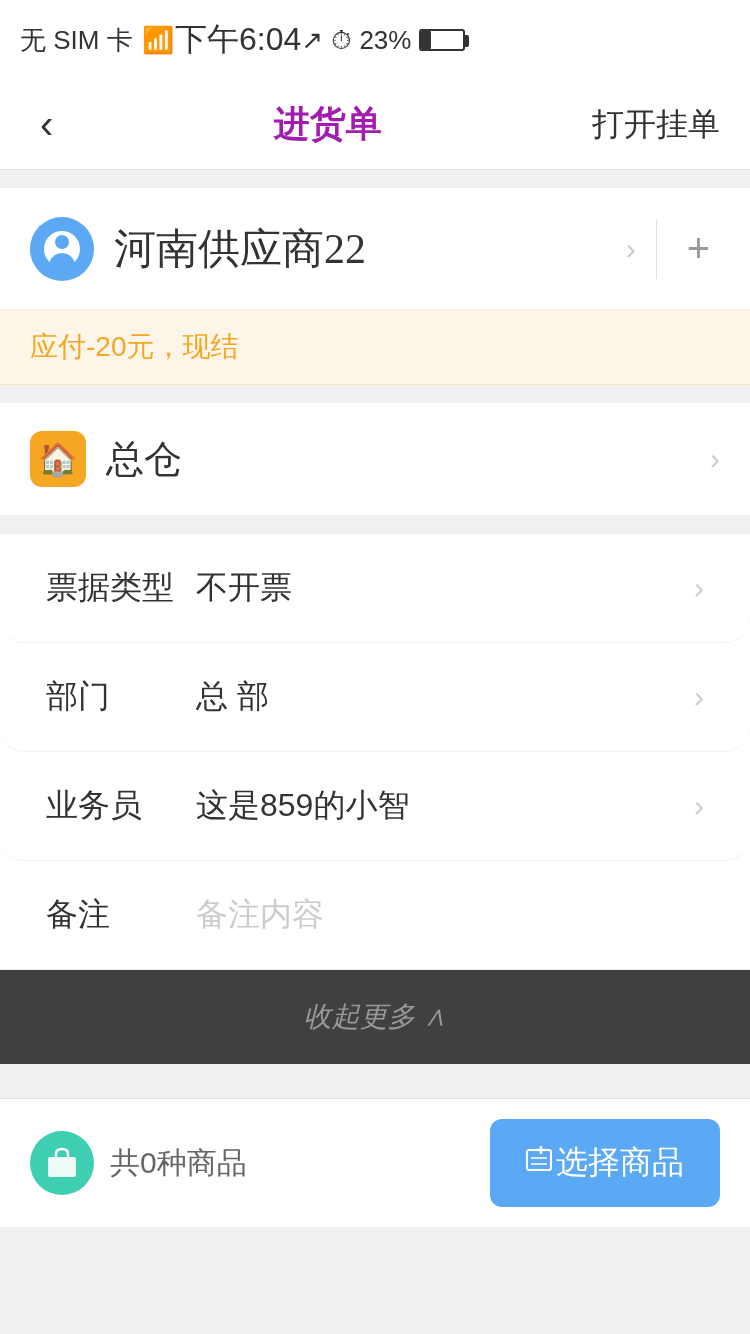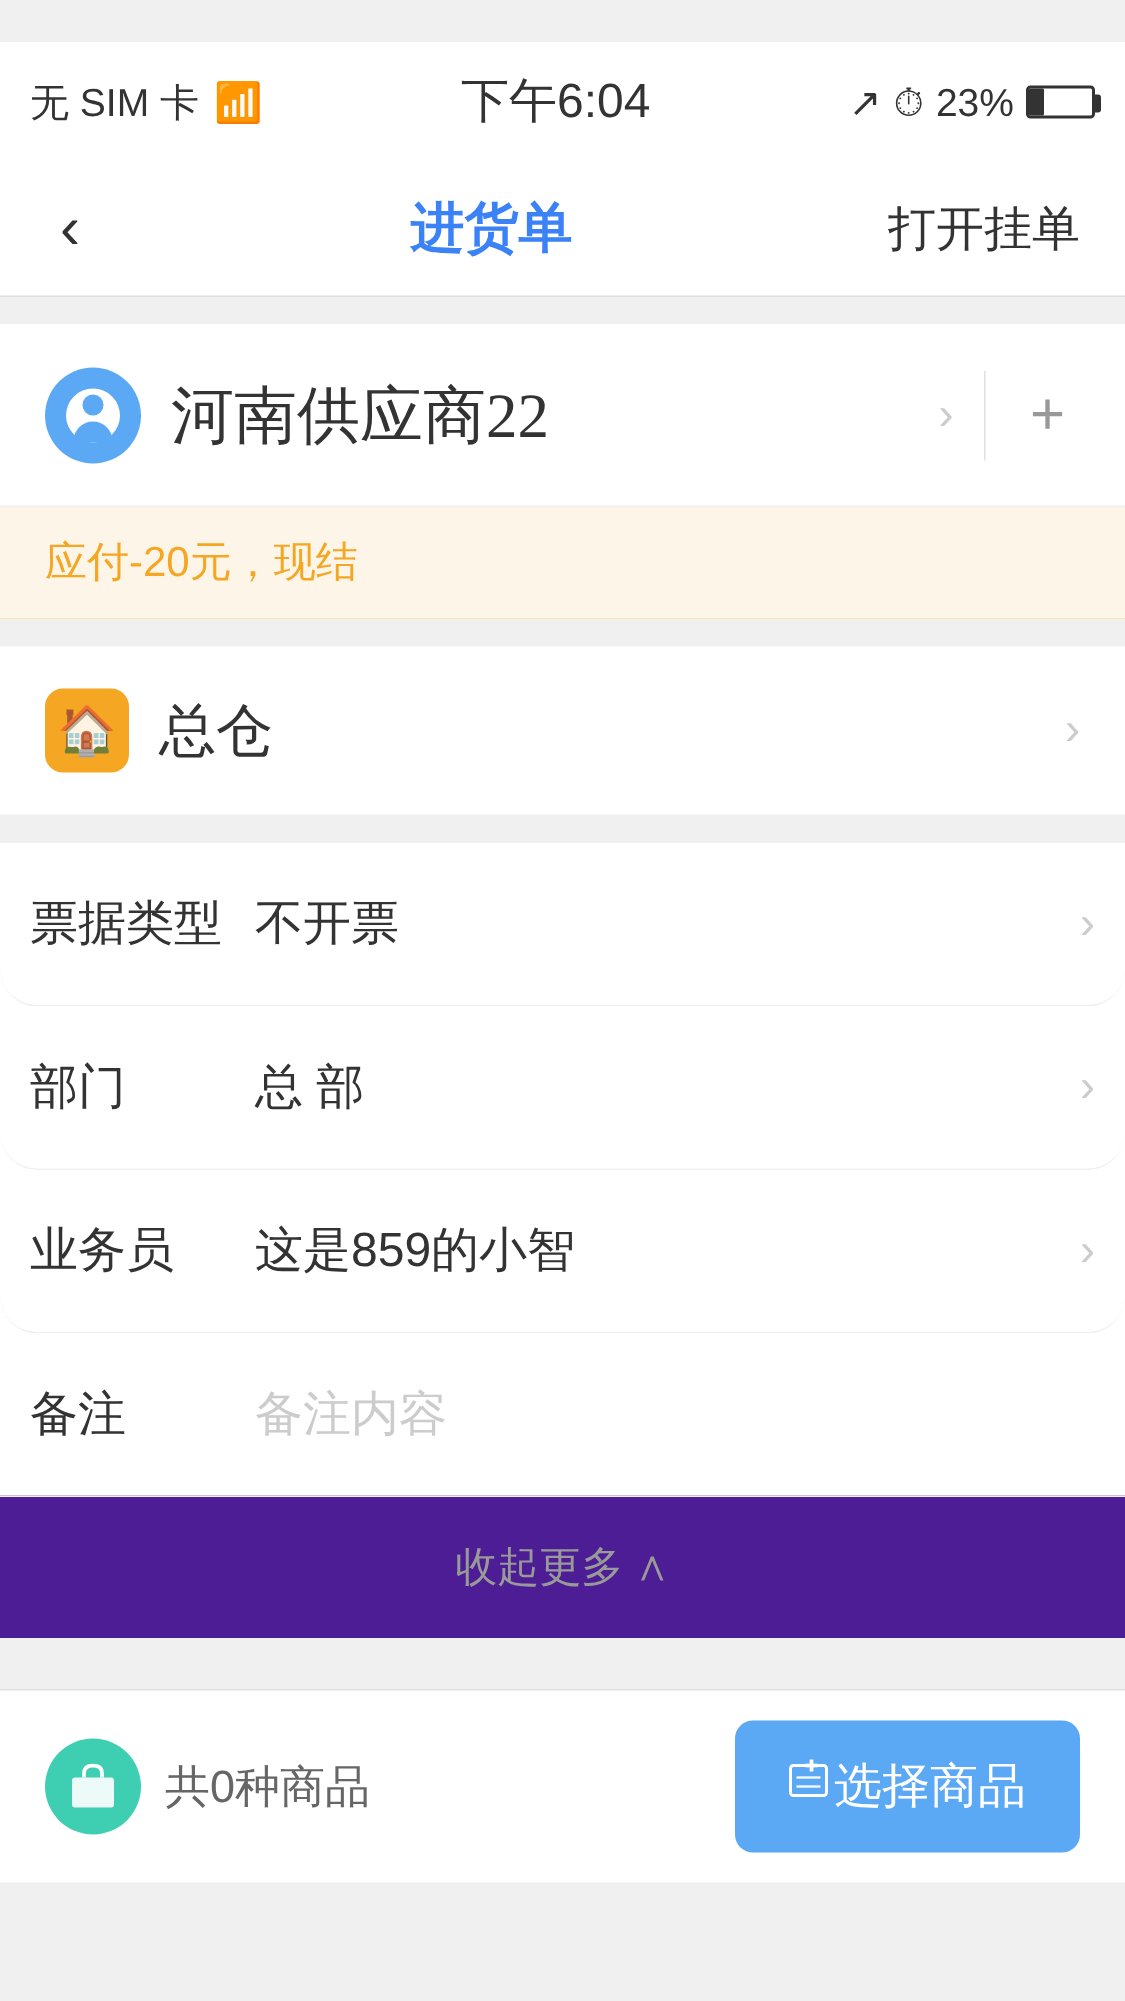--- a/index.html
+++ b/index.html
@@ -13,24 +13,22 @@
       color: #333;
     }
 
     
     .status-bar {
       width: 100%;
       height: 80px;
       background: #fff;
       display: flex;
       align-items: center;
-      justify-content: space-between;
       padding: 0 20px;
       font-size: 28px;
-      margin-top: 28px;
     }
     .status-left {
       display: flex;
       align-items: center;
       gap: 10px;
       font-size: 26px;
       color: #333;
     }
     .status-center {
       font-size: 32px;
@@ -83,21 +81,21 @@
     }
     .nav-back {
       font-size: 40px;
       color: #333;
       cursor: pointer;
       padding: 10px;
     }
     .nav-title {
       font-size: 36px;
       font-weight: 600;
-      color: #3b82f6;
+      color: #a21caf;
     }
     .nav-action {
       font-size: 32px;
       color: #333;
       cursor: pointer;
     }
 
     
     .separator {
       width: 100%;
@@ -219,21 +217,21 @@
     }
 
     
     .form-section {
       background: #fff;
       margin-top: 0;
     }
     .form-row {
       display: flex;
       align-items: center;
-      padding: 32px 20px;
+      padding: 32px 46px;
       border-bottom: 1px solid #f0f0f0;
       min-height: 100px;
       border-radius: 25px;
     }
     .form-row:last-child {
       border-bottom: none;
     }
     .form-label {
       font-size: 32px;
       color: #333;
@@ -245,28 +243,29 @@
       font-size: 32px;
       color: #333;
       padding-left: 20px;
     }
     .form-value.placeholder {
       color: #ccc;
     }
 
     
     .collapse-row {
-      background: #4c1d95;
+      background: #404040;
       display: flex;
       align-items: flex-start;
       justify-content: center;
       padding: 28px 30px;
       border-top: 1px solid #f0f0f0;
       cursor: pointer;
       gap: 10px;
+      font-style: italic;
     }
     .collapse-text {
       font-size: 28px;
       color: #999;
     }
 
     
     .bottom-bar {
       background: #fff;
       display: flex;

